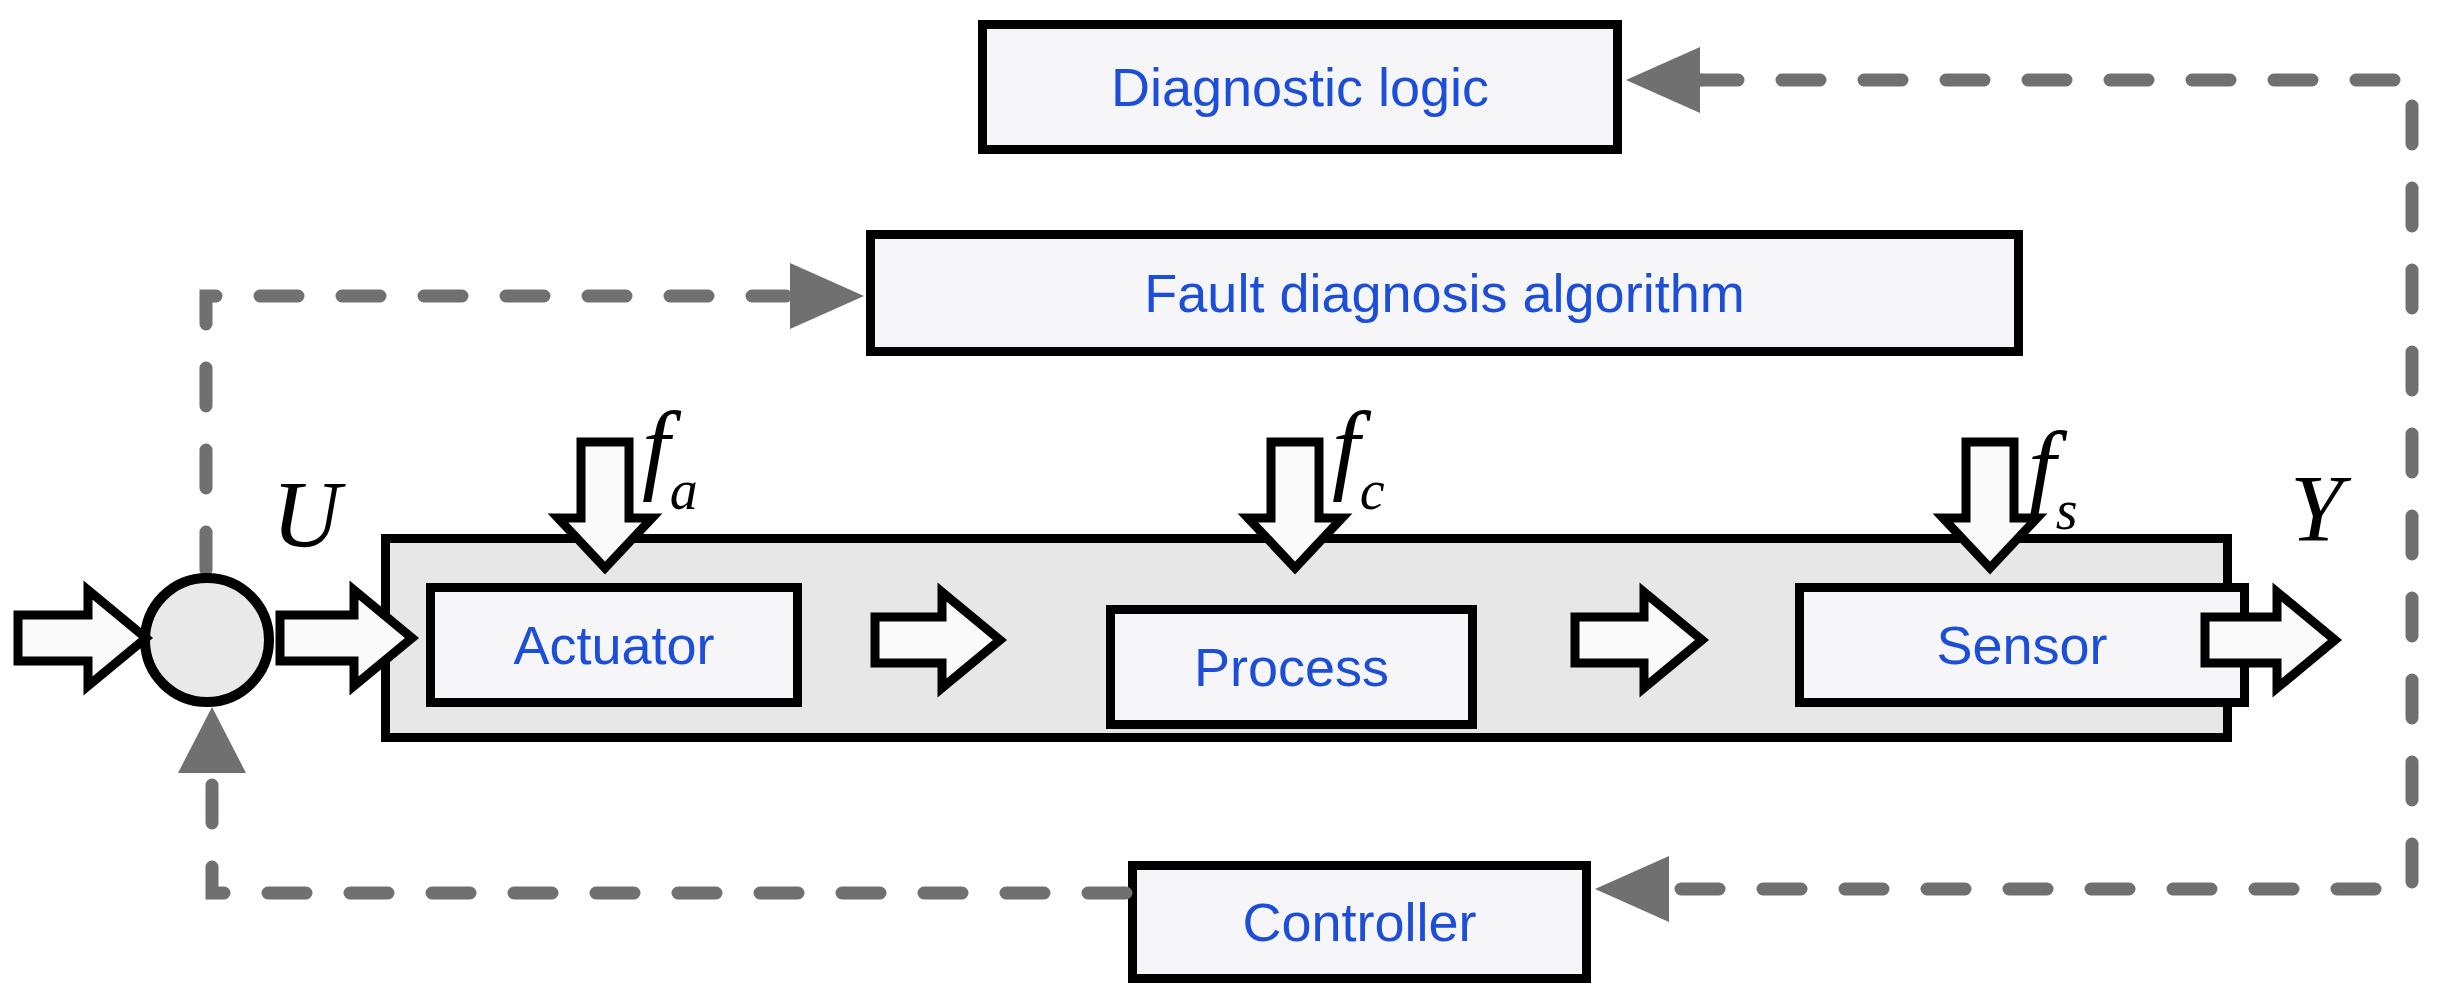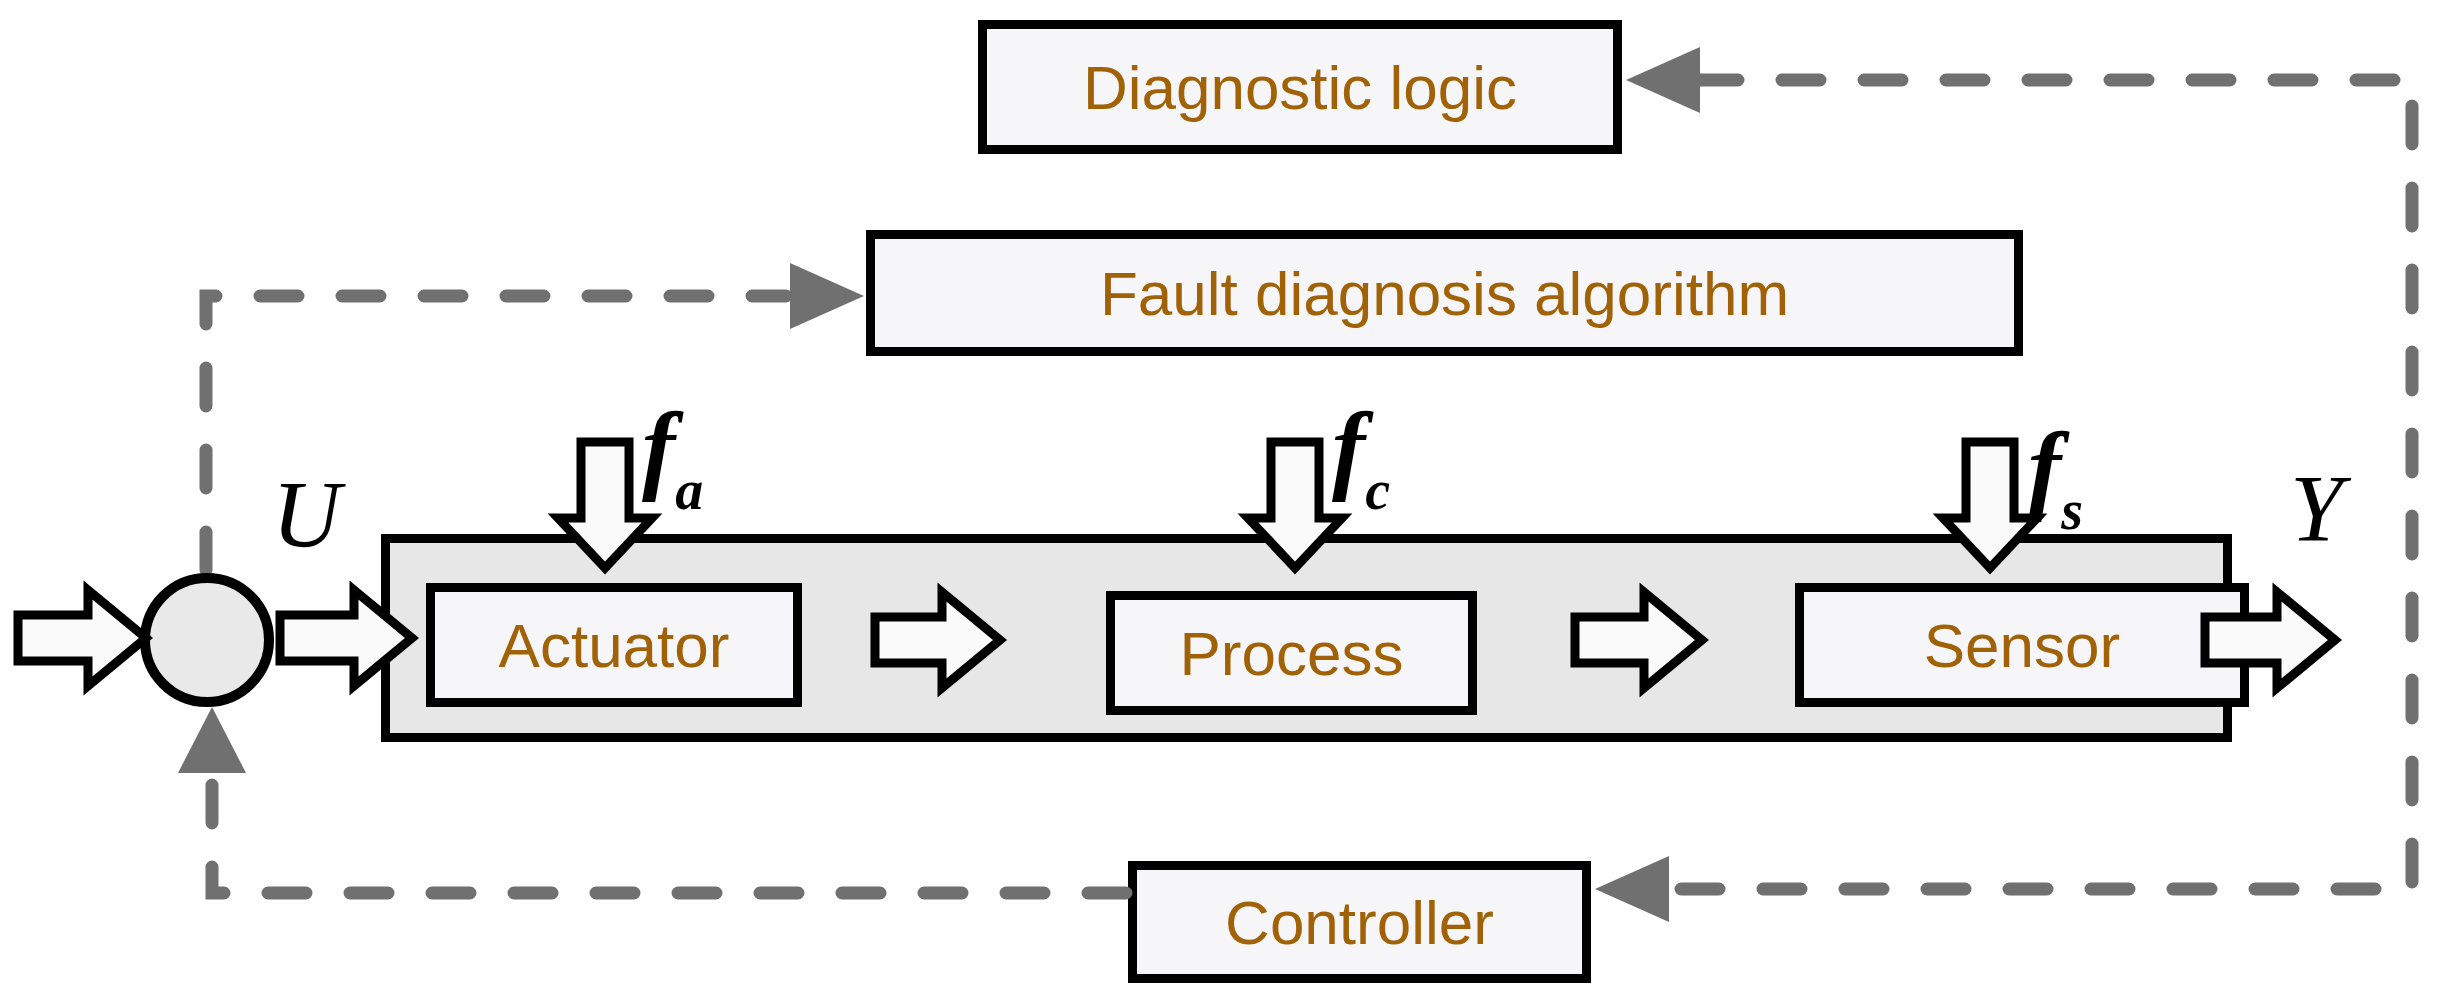--- a/index.html
+++ b/index.html
@@ -19,60 +19,60 @@
     position: absolute;
     box-sizing: border-box;
     border: 9px solid #000000;
     background: #f6f6f8;
     display: flex;
     align-items: center;
     justify-content: center;
     z-index: 2;
   }
   .box .label {
-    font-size: 62px;
-    color: #a16207;
+    font-size: 54px;
+    color: #1d4ed8;
     letter-spacing: 0px;
     white-space: nowrap;
   }
   #band {
     position: absolute;
     box-sizing: border-box;
     left: 381px; top: 534px;
     width: 1851px; height: 208px;
     border: 9px solid #000000;
     background: #e7e7e7;
     z-index: 1;
   }
   #box-diagnostic  { left: 978px;  top: 20px;  width: 644px; height: 134px; }
   #box-fault       { left: 866px;  top: 230px; width: 1157px; height: 126px; }
   #box-controller  { left: 1128px; top: 837px; width: 463px; height: 122px; margin-top: 24px; }
   #box-actuator    { left: 426px;  top: 583px; width: 376px; height: 124px; }
-  #box-process     { left: 1106px; top: 591px; width: 371px; height: 124px; text-align: right; }
+  #box-process     { left: 1106px; top: 605px; width: 371px; height: 124px; text-align: right; }
   #box-sensor      { left: 1795px; top: 583px; width: 454px; height: 124px; }
 
   #overlay {
     position: absolute;
     left: 0; top: 0;
     width: 2443px; height: 987px;
     z-index: 3;
     pointer-events: none;
   }
   .mathlabel {
     position: absolute;
     z-index: 4;
     font-family: "Liberation Serif", serif;
     font-style: italic;
     color: #000000;
     line-height: 1;
     white-space: nowrap;
   }
   #label-u { left: 272px;  top: 468px; font-size: 95px; }
   #label-y { left: 2290px; top: 462px; font-size: 95px; }
-  .fault-label { font-size: 100px; font-weight: bold; }
+  .fault-label { font-size: 100px; }
   #label-fa { left: 642px;  top: 398px; }
   #label-fc { left: 1332px; top: 398px; }
   #label-fs { left: 2028px; top: 418px; }
   .fault-label .sub {
     font-size: 56px;
     vertical-align: -28px;
   }
 </style>
 </head>
 <body>

